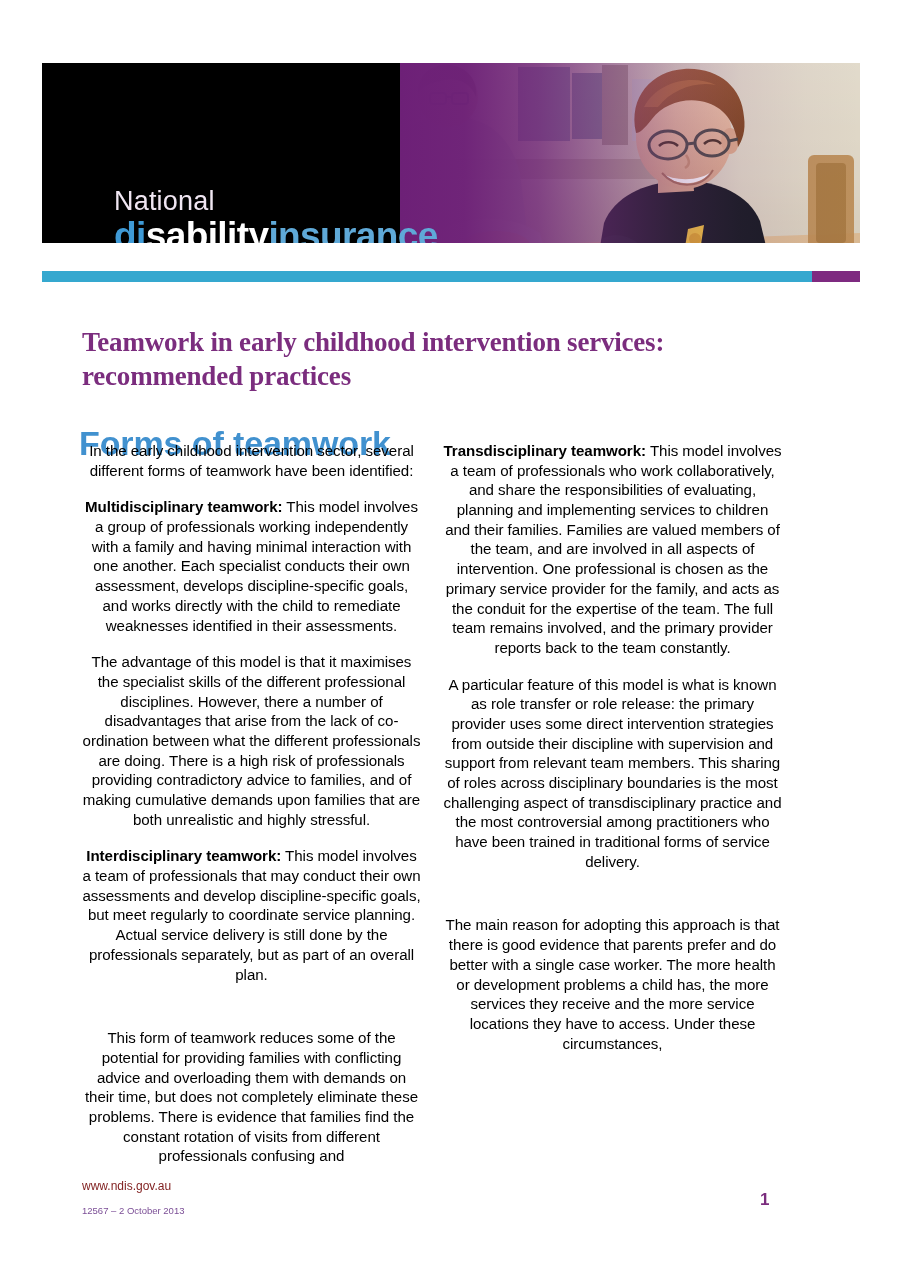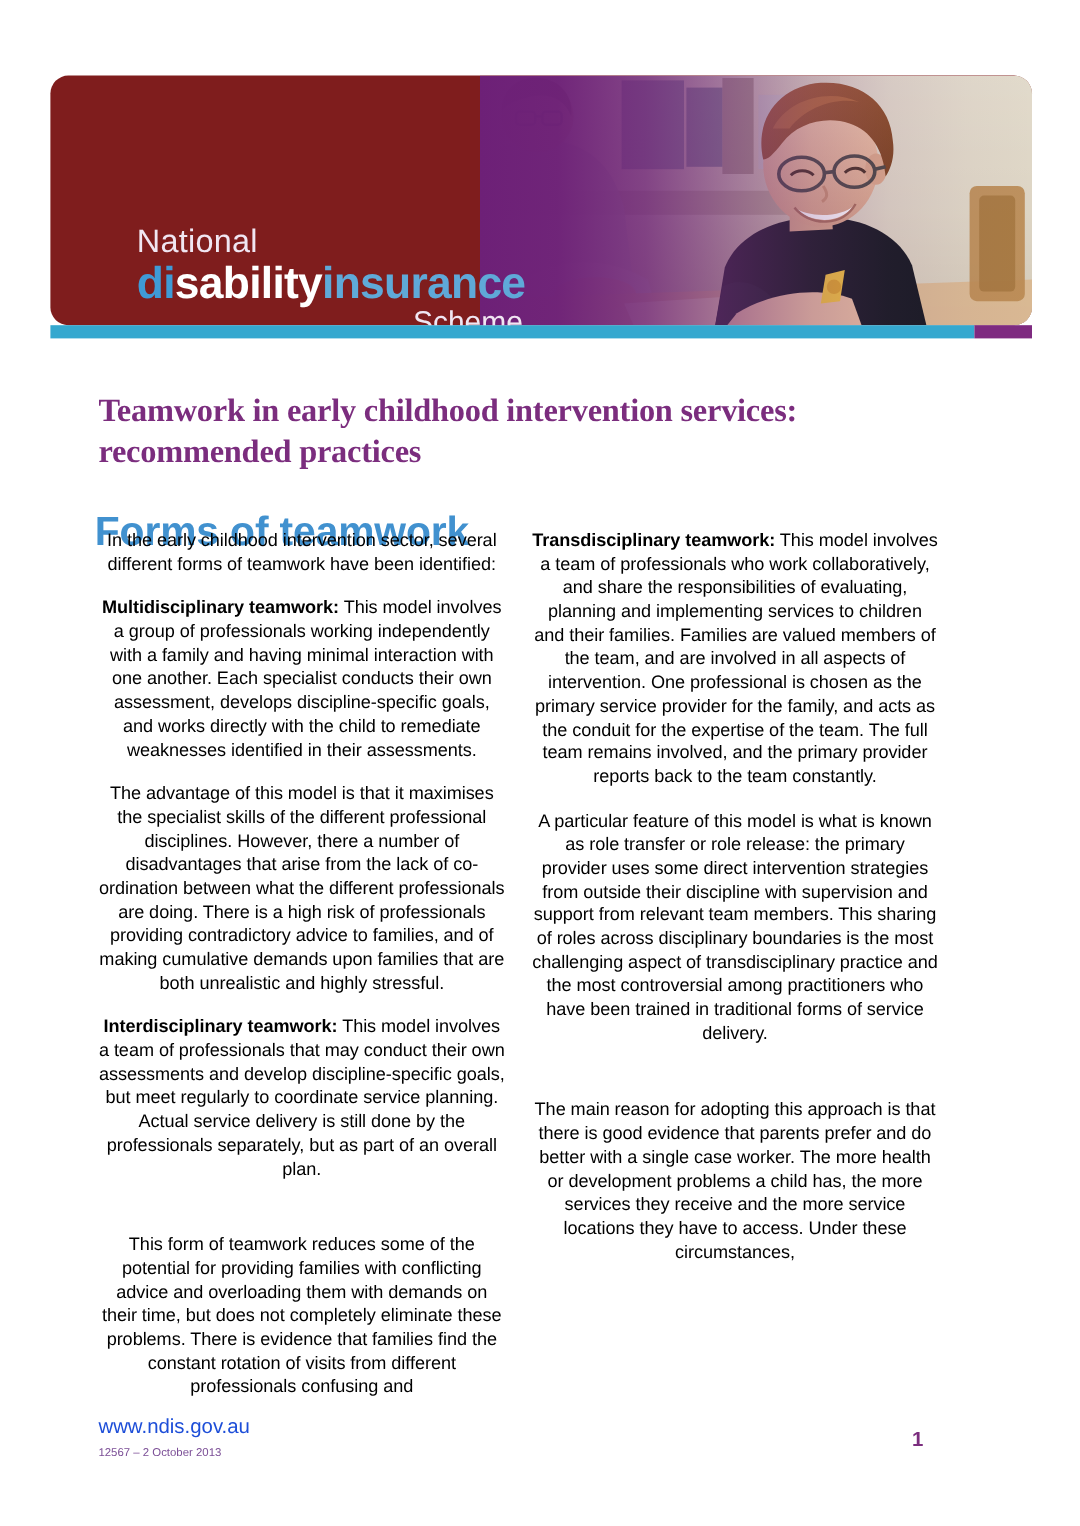--- a/index.html
+++ b/index.html
@@ -15,24 +15,23 @@
     color: #000000;
     overflow: hidden;
   }
 
   
   .banner {
     position: absolute;
     left: 42px;
     top: 63px;
     width: 818px;
-    height: 208px;
-    background: #7f1d1d;
+    height: 180px;
+    background: #000000;
     overflow: hidden;
-    border-radius: 15px;
   }
   .banner-photo {
     position: absolute;
     right: 0;
     top: 0;
     width: 460px;
     height: 208px;
     overflow: hidden;
   }
   .banner-photo svg { display: block; width: 460px; height: 208px; }
@@ -151,22 +150,22 @@
     letter-spacing: -0.05px;
   }
   .col p:last-child { margin-bottom: 0; margin-top: 44px; }
   .col p b { font-weight: bold; }
 
   
   .footer-url {
     position: absolute;
     left: 82px;
     top: 1179px;
-    font-size: 17px;
-    color: #1d4ed8;
+    font-size: 12px;
+    color: #7f1d1d;
   }
   .footer-code {
     position: absolute;
     left: 82px;
     top: 1205px;
     font-size: 9.5px;
     color: #7b4e96;
   }
   .page-number {
     position: absolute;

